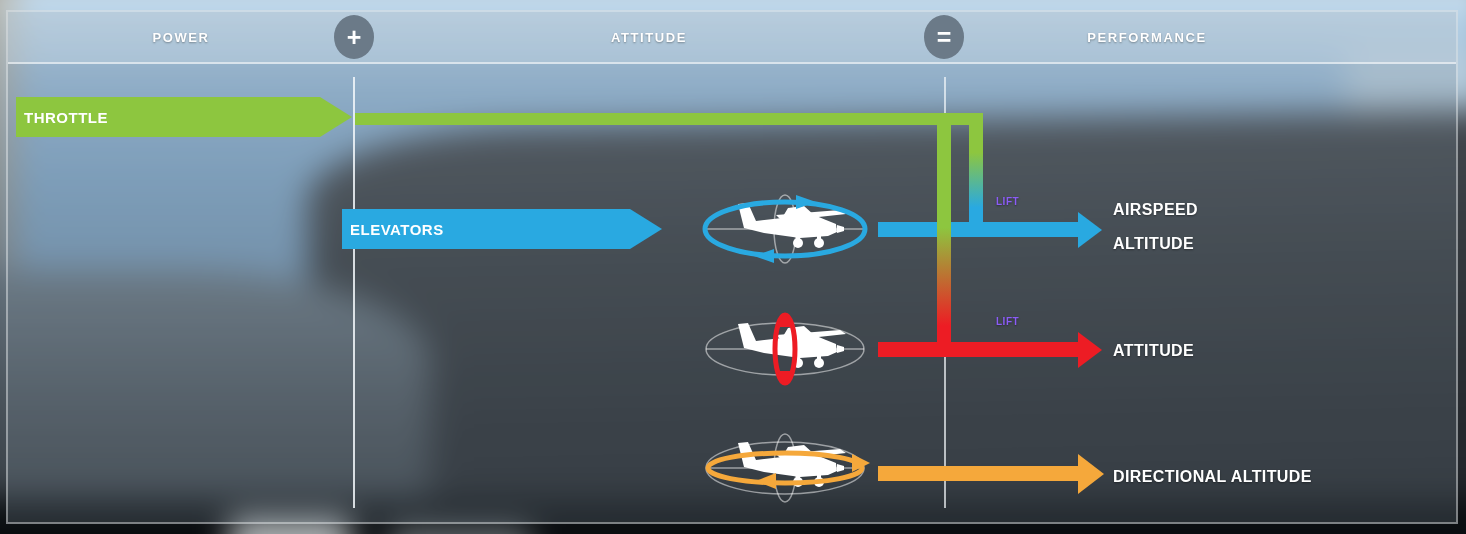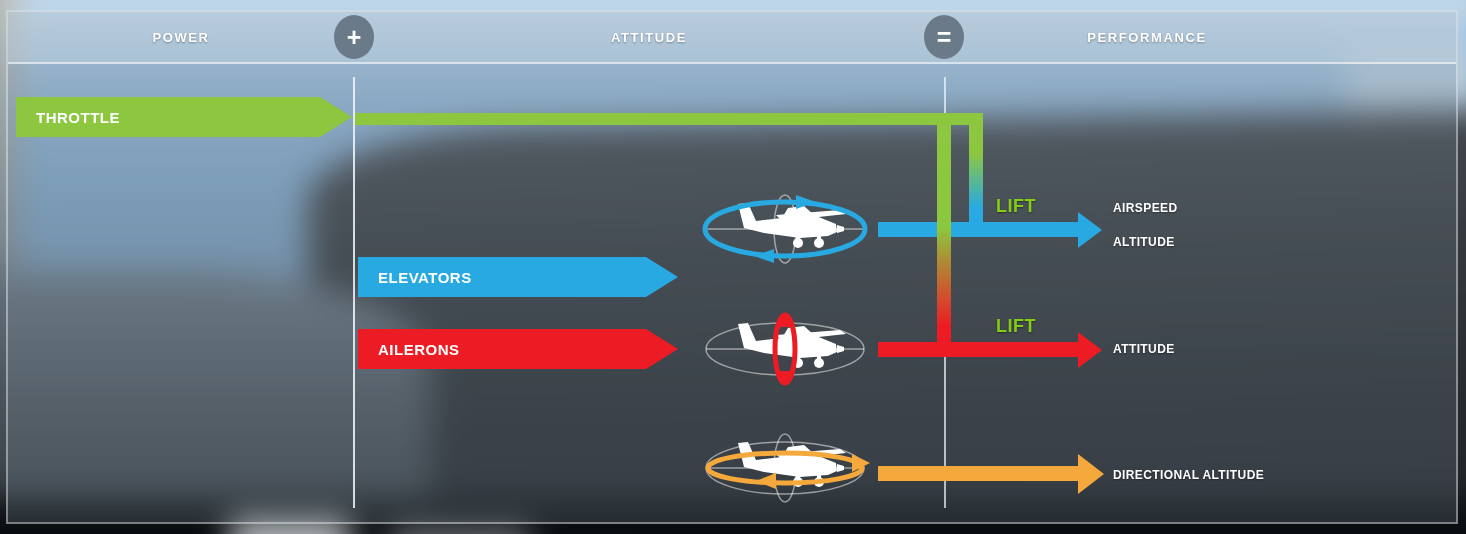--- a/index.html
+++ b/index.html
@@ -42,27 +42,27 @@
   .op-plus{left:326px;}
   .op-equals{left:916px;}
 
   
   .diagram{position:absolute;inset:0;z-index:2;}
   .divider{position:absolute;top:77px;height:431px;width:2px;
     background:var(--divider,#f2f7fa);opacity:.85;z-index:1;}
   .div-left{left:353px;}
   .div-right{left:944px;opacity:.7;}
 
-  .bar{position:absolute;height:40px;display:flex;align-items:center;padding-left:20px;
+  .bar{position:absolute;height:40px;display:flex;align-items:center;padding-left:8px;
     box-sizing:border-box;z-index:2;color:#fff;font-weight:bold;font-size:15px;letter-spacing:.5px;}
   .bar::after{content:'';position:absolute;left:100%;top:0;width:0;height:0;
     border-top:20px solid transparent;border-bottom:20px solid transparent;border-left:32px solid transparent;}
   .bar-throttle{left:16px;top:97px;width:304px;background:var(--throttle);}
   .bar-throttle::after{border-left-color:var(--throttle);}
-  .bar-elevators{left:358px;top:209px;width:288px;background:var(--elevators);margin-top:48px;}
+  .bar-elevators{left:342px;top:209px;width:288px;background:var(--elevators);}
   .bar-elevators::after{border-left-color:var(--elevators);}
   .bar-ailerons{left:358px;top:329px;width:288px;background:var(--ailerons);}
   .bar-ailerons::after{border-left-color:var(--ailerons);}
   .bar-rudder{left:358px;top:448px;width:288px;background:var(--rudder);}
   .bar-rudder::after{border-left-color:var(--rudder);}
 
   .thin-line{position:absolute;left:355px;top:113px;width:628px;height:12px;background:var(--throttle);z-index:3;}
   .conn-a{position:absolute;left:937px;top:113px;width:14px;height:229px;z-index:3;
     background:linear-gradient(180deg,var(--throttle) 0%,var(--throttle) 50%,var(--ailerons) 93%);}
   .conn-b{position:absolute;left:969px;top:113px;width:14px;height:110px;z-index:3;
@@ -71,25 +71,25 @@
   .out{position:absolute;left:878px;width:200px;height:15px;}
   .out::after{content:'';position:absolute;left:100%;top:50%;transform:translateY(-50%);width:0;height:0;
     border-top:18px solid transparent;border-bottom:18px solid transparent;border-left:24px solid transparent;}
   .out-elev{top:222px;background:var(--elevators);z-index:2;}
   .out-elev::after{border-left-color:var(--elevators);}
   .out-ail{top:342px;background:var(--ailerons);z-index:4;}
   .out-ail::after{border-left-color:var(--ailerons);}
   .out-rud{top:466px;background:var(--rudder);z-index:2;}
   .out-rud::after{border-top-width:20px;border-bottom-width:20px;border-left-width:26px;border-left-color:var(--rudder);}
 
-  .lift-label{position:absolute;left:996px;color:#84cc16;font-weight:bold;font-size:18px;
+  .lift-label{position:absolute;left:996px;color:#8b5cf6;font-weight:bold;font-size:10px;
     letter-spacing:.5px;z-index:5;text-shadow:0 1px 2px rgba(0,0,0,.4);}
   .lift-1{top:196px;}
   .lift-2{top:316px;}
-  .perf-label{position:absolute;left:1113px;color:#fff;font-weight:bold;font-size:12px;
+  .perf-label{position:absolute;left:1113px;color:#fff;font-weight:bold;font-size:16px;
     letter-spacing:.4px;z-index:5;text-shadow:0 1px 2px rgba(0,0,0,.4);}
   .pl-airspeed{top:201px;}
   .pl-altitude{top:235px;}
   .pl-direction{top:342px;}
   .pl-dirbal{top:468px;}
 
   .icon{position:absolute;left:700px;width:170px;height:76px;z-index:2;}
   .icon-elev{top:191px;}
   .icon-ail{top:311px;}
   .icon-rud{top:430px;}
@@ -161,23 +161,20 @@
       <circle class="plane" cx="119" cy="52" r="5"></circle>
       <ellipse class="ring ring-elev" cx="85" cy="38" rx="80" ry="27"></ellipse>
       <polygon class="fill-elev" points="96,4 116,11 96,18"></polygon>
       <polygon class="fill-elev" points="74,58 54,65 74,72"></polygon>
     </svg>
     <div class="out out-elev"></div>
     <div class="lift-label lift-1">LIFT</div>
     <div class="perf-label pl-airspeed">AIRSPEED</div>
     <div class="perf-label pl-altitude">ALTITUDE</div>
 
-    <div class="bar bar-ailerons">
-      <span>AILERONS</span>
-    </div>
     <svg class="icon icon-ail" viewBox="0 0 170 76">
       <ellipse class="gray" cx="85" cy="38" rx="79" ry="26"></ellipse>
       <line class="gray" x1="6" y1="38" x2="164" y2="38"></line>
       <path class="plane" d="M38,13 L48,12 L56,30 L82,27 L88,17 L104,15 L114,24 L126,29 L136,33 L137,41 L128,45 L100,47 L64,42 L44,37 Z"></path>
       <polygon class="plane" points="76,24 140,19 146,23 82,30"></polygon>
       <polygon class="plane" points="137,34 144,36 144,40 137,42"></polygon>
       <rect class="plane" x="96" y="45" width="4" height="6"></rect>
       <rect class="plane" x="117" y="43" width="4" height="8"></rect>
       <circle class="plane" cx="98" cy="52" r="5"></circle>
       <circle class="plane" cx="119" cy="52" r="5"></circle>

